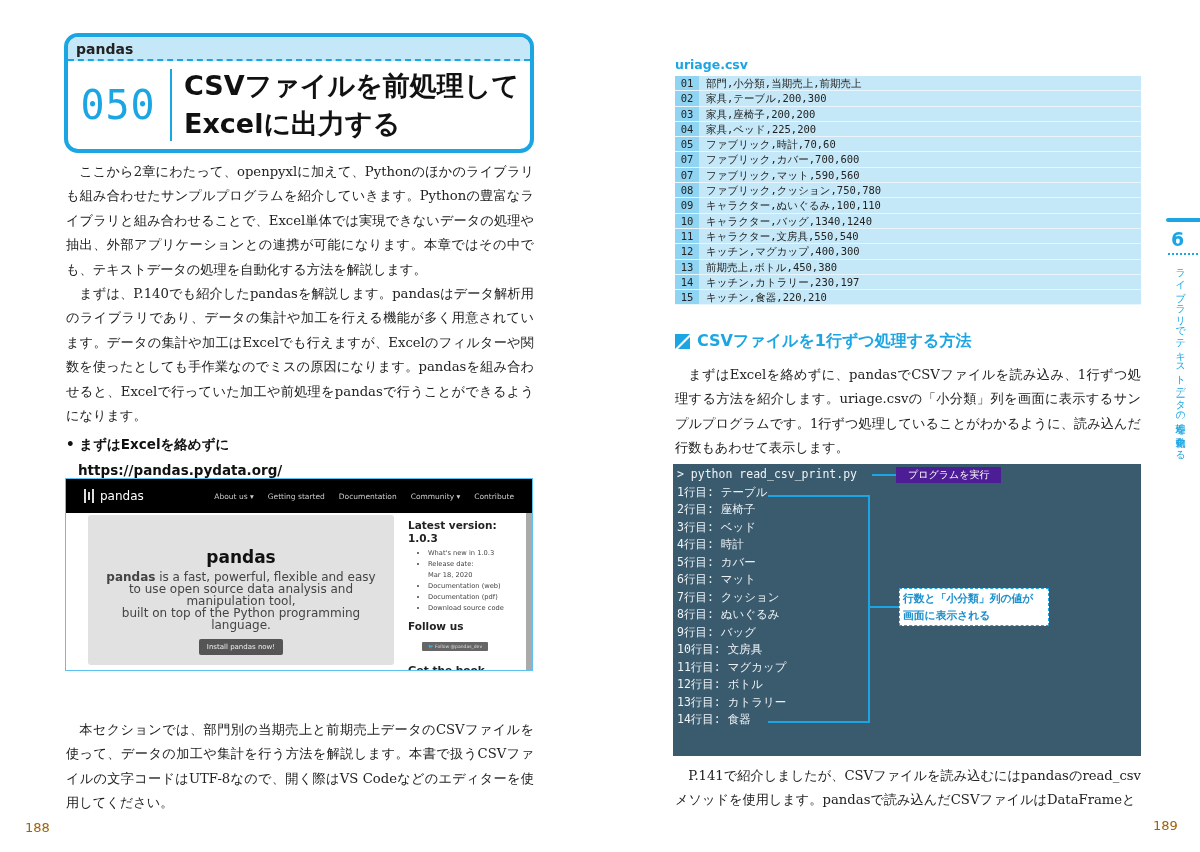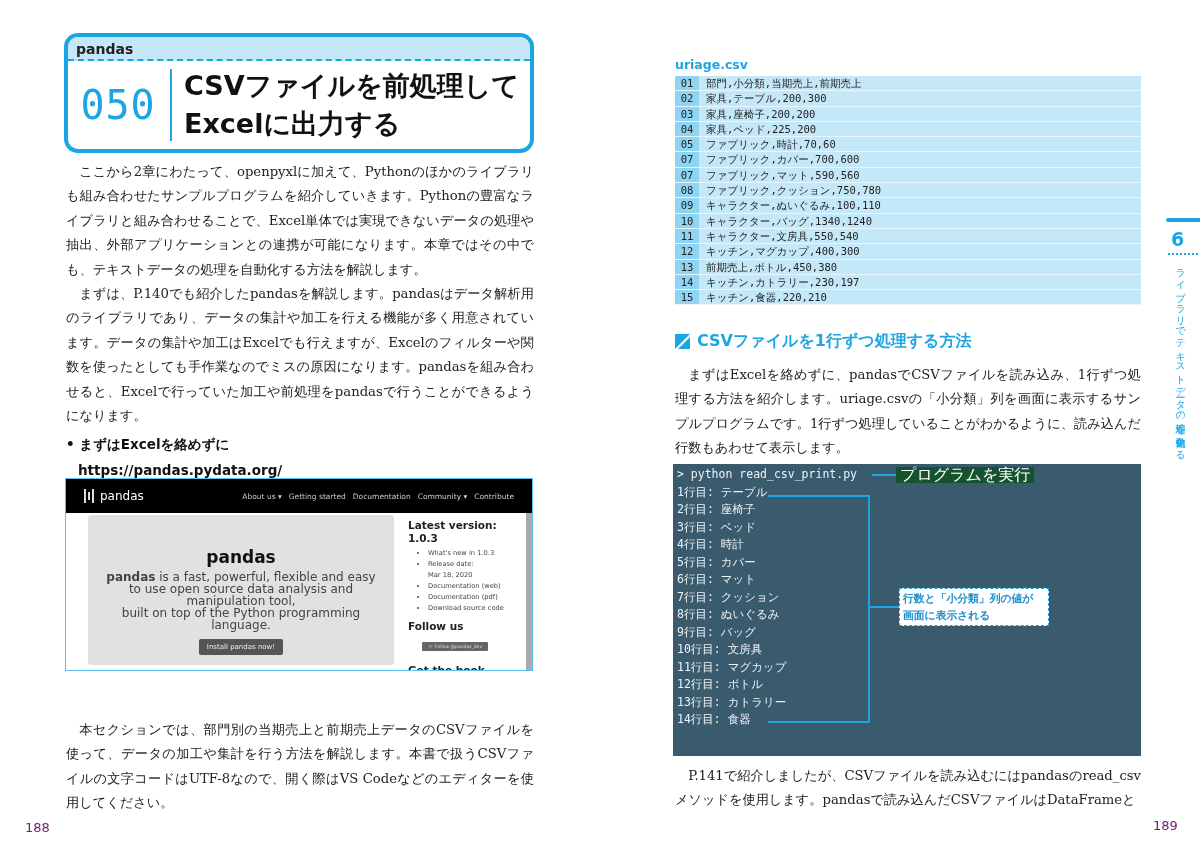--- a/index.html
+++ b/index.html
@@ -36,55 +36,55 @@
 
     .screenshot {
       position: absolute; left: 65px; top: 478px; width: 468px; height: 193px;
       border: 1.5px solid #5cc3f0; background: #fff; overflow: hidden;
       font-family: "DejaVu Sans", sans-serif;
     }
     .ss-nav { height: 34px; background: #000; display: flex; align-items: center; padding: 0 18px; color: #ddd; }
     .ss-logo { display: flex; align-items: center; gap: 6px; color: #fff; font-size: 12px; }
     .ss-logo-mark { width: 10px; height: 14px; border-left: 2px solid #ddd; border-right: 2px solid #ddd; position: relative; }
     .ss-logo-mark::after { content: ""; position: absolute; left: 2px; top: 3px; width: 2px; height: 8px; background: #ddd; }
-    .ss-links { margin-left: auto; display: flex; gap: 7px; font-size: 7.5px; color: #ccc; }
+    .ss-links { margin-left: auto; display: flex; gap: 14px; font-size: 7.5px; color: #ccc; }
     .ss-main { position: relative; height: 157px; }
     .ss-hero {
       position: absolute; left: 22px; top: 2px; width: 306px; height: 150px;
       background: #e1e1e1; border-radius: 3px; text-align: center; color: #333;
     }
     .ss-hero-title { font-size: 17px; font-weight: bold; color: #111; margin-top: 32px; }
     .ss-hero-desc { font-size: 12px; line-height: 12px; margin-top: 4px; padding: 0 14px; color: #444; }
     .ss-hero-btn { display: inline-block; margin-top: 8px; background: #555; color: #eee; font-size: 7px; padding: 4px 8px; border-radius: 2px; }
     .ss-side { position: absolute; left: 342px; top: 6px; width: 110px; color: #222; }
     .ss-side h4 { font-size: 10.5px; font-weight: bold; line-height: 13px; }
     .ss-side ul { list-style: disc; padding-left: 20px; font-size: 6.7px; line-height: 11px; color: #444; margin: 3px 0 6px; }
     .ss-follow-btn { display: inline-block; margin-left: 14px; background: #666; color: #ddd; font-size: 4.5px; padding: 2px 6px; border-radius: 1px; }
     .ss-scrollbar { position: absolute; right: 0; top: 0; width: 6px; height: 193px; background: #aaa; }
 
-    .page-num { position: absolute; font-family: "DejaVu Sans", sans-serif; font-size: 13px; color: #701a75; }
+    .page-num { position: absolute; font-family: "DejaVu Sans", sans-serif; font-size: 13px; color: #a16207; }
 
     
     .file-label { position: absolute; left: 675px; top: 57px; font-family: "DejaVu Sans", sans-serif; font-size: 12.5px; font-weight: bold; color: #1ba6e3; }
     .csv-table { position: absolute; left: 675px; top: 76px; width: 466px; border-collapse: collapse; }
     .csv-row { display: flex; height: 15.3px; border-bottom: 1px solid #e9f6fd; background: #c5e8f8; }
     .csv-num { width: 24px; background: #8fd4f3; font-family: "DejaVu Sans Mono", monospace; font-size: 10.5px; line-height: 15px; text-align: center; color: #222; }
     .csv-text { padding-left: 7px; font-family: "DejaVu Sans Mono", monospace; font-size: 10.5px; line-height: 15px; color: #222; white-space: pre; }
 
     .section-heading { position: absolute; left: 675px; top: 331px; display: flex; align-items: center; gap: 7px; font-family: "DejaVu Sans", sans-serif; font-size: 16px; font-weight: bold; color: #1ba6e3; }
     .heading-icon-svg { width: 15px; height: 15px; display: block; }
 
     .terminal {
       position: absolute; left: 673px; top: 464px; width: 468px; height: 292px;
       background: #3a5a6d; color: #eef3f6; font-family: "DejaVu Sans Mono", monospace; font-size: 11.5px;
     }
     .term-line { position: absolute; left: 4px; white-space: pre; line-height: 17px; }
     .term-cmd-callout {
-      position: absolute; left: 223px; top: 3px; background: #14532d; color: #fff;
-      font-family: "DejaVu Sans", sans-serif; font-size: 16px; padding: 1px 4px; line-height: 14px;
+      position: absolute; left: 223px; top: 3px; background: #4c1d95; color: #fff;
+      font-family: "DejaVu Sans", sans-serif; font-size: 10px; padding: 1px 12px; line-height: 14px;
     }
     .term-cmd-line { position: absolute; left: 199px; top: 10px; width: 24px; height: 1.5px; background: #1ba6e3; }
     .bracket-v { position: absolute; left: 195px; top: 31px; width: 2px; height: 228px; background: #1ba6e3; }
     .bracket-top { position: absolute; left: 95px; top: 31px; width: 101px; height: 2px; background: #1ba6e3; }
     .bracket-bot { position: absolute; left: 95px; top: 257px; width: 101px; height: 2px; background: #1ba6e3; }
     .bracket-mid { position: absolute; left: 196px; top: 142px; width: 30px; height: 2px; background: #1ba6e3; }
     .term-note {
       position: absolute; left: 226px; top: 124px; width: 150px; background: #fff; color: #1a8fcc;
       border: 1.5px dashed #1ba6e3; font-family: "DejaVu Sans", sans-serif; font-size: 10.8px; line-height: 17px; padding: 1px 3px; font-weight: bold;
     }

